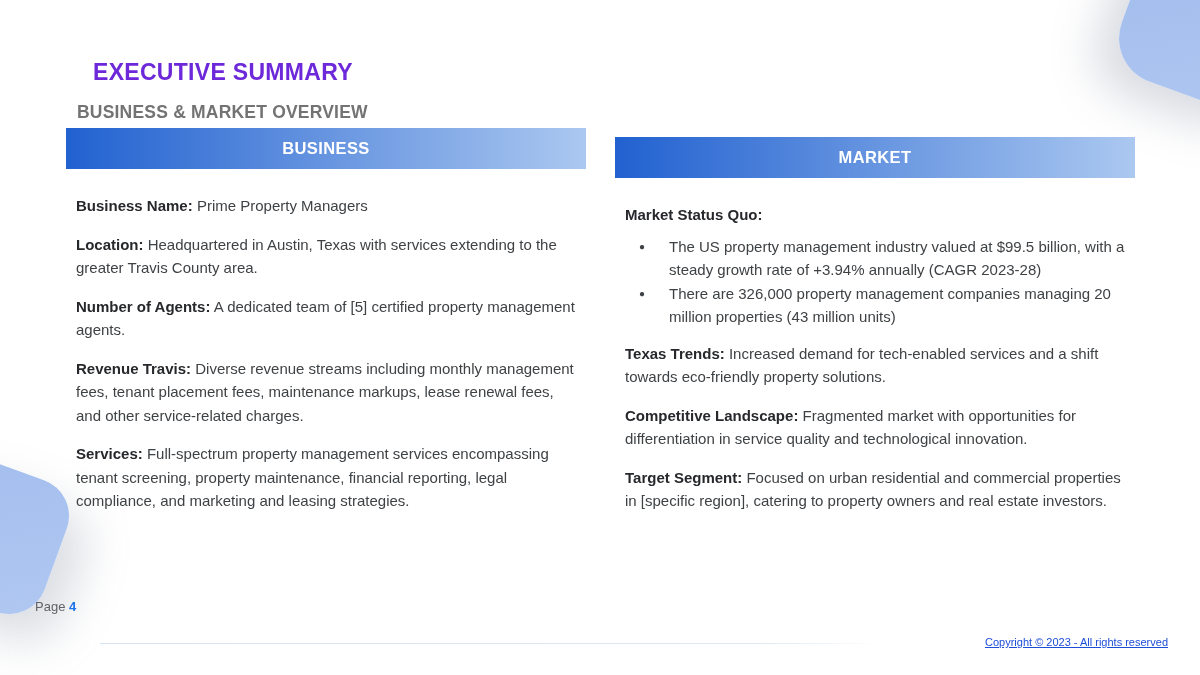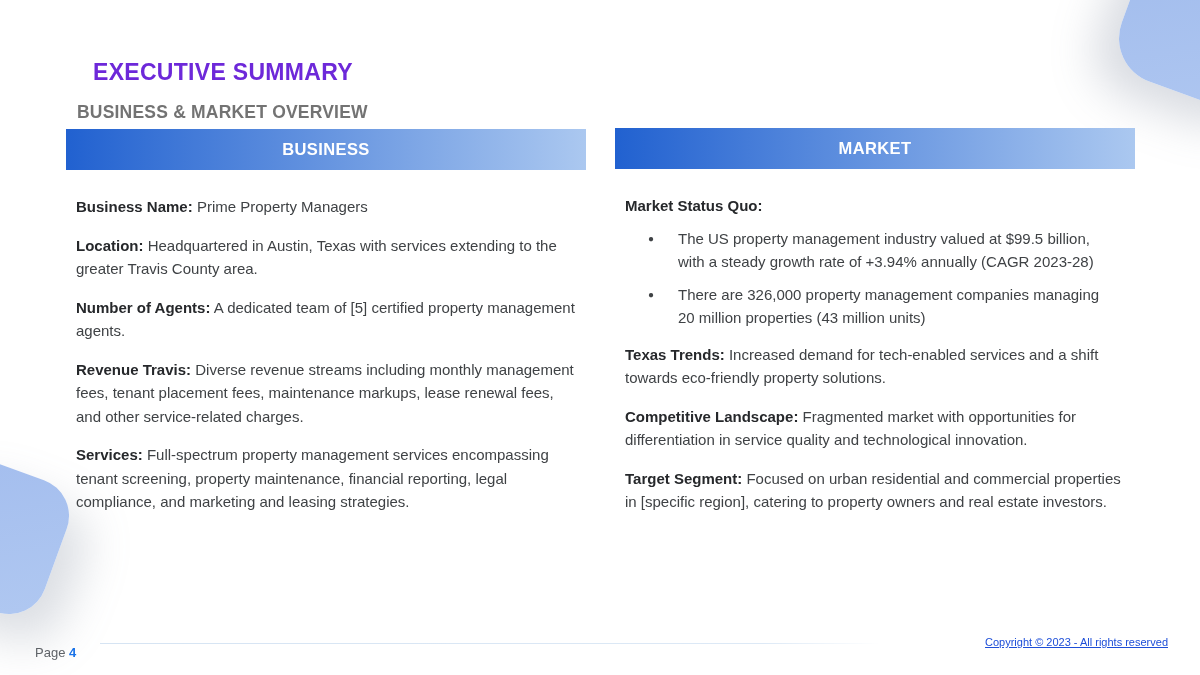--- a/index.html
+++ b/index.html
@@ -76,34 +76,34 @@
     color: #3f4245;
   }
   .col-body p { margin: 0 0 15px 0; }
   .col-body strong { color: #26282b; font-weight: 700; }
 
   ul.bullets {
     list-style: none;
     margin: 0 0 13px 0;
     padding: 0 0 0 44px;
   }
-  ul.bullets li { position: relative; margin: 9px; }
+  ul.bullets li { position: relative; margin: 0; }
   ul.bullets li::before {
     content: "\25CF";
     position: absolute;
     left: -30px;
     top: 0;
     font-size: 10px;
     color: #3f4245;
   }
 
   
   .footer-pagenum {
     position: absolute;
-    left: 35px; top: 645px;
+    left: 35px; top: 599px;
     font-size: 13px;
     color: #5f6368;
   }
   .footer-pagenum b { color: #1a73e8; font-weight: 700; }
   .footer-line {
     position: absolute;
     left: 100px; top: 643px;
     width: 780px; height: 1px;
     background: linear-gradient(90deg, #d6e4f3 0%, #dde9f6 85%, rgba(221,233,246,0) 100%);
   }

